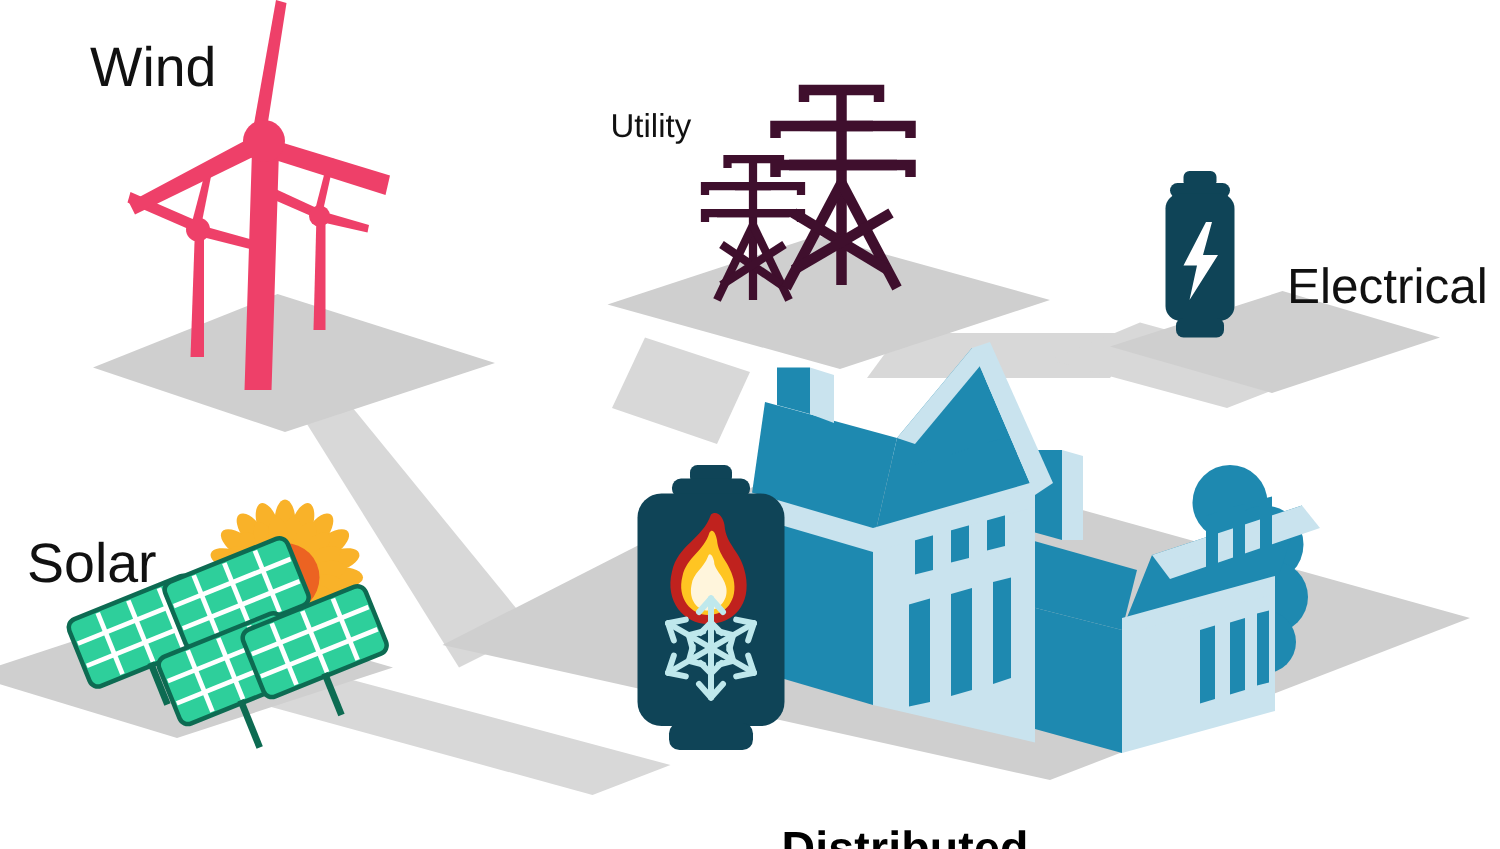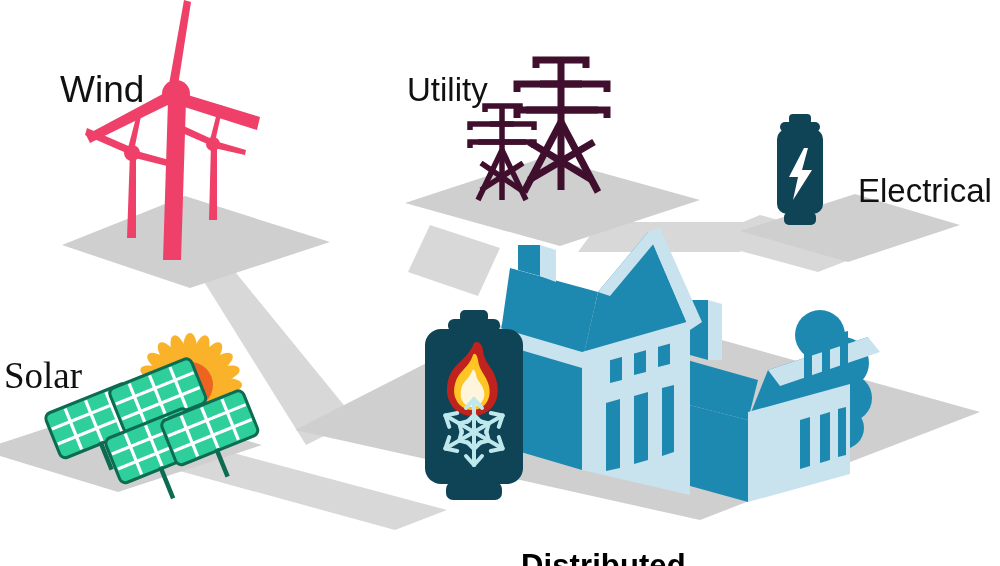--- a/index.html
+++ b/index.html
@@ -23,24 +23,24 @@
     height: 566px;
   }
   .label {
     position: absolute;
     color: #111111;
     font-family: "Liberation Sans", sans-serif;
     font-weight: 400;
     white-space: pre;
     line-height: 1.12;
   }
-  #label-wind  { left: 60px;  top: 24px;  font-size: 37px; margin-top: 45px; }
-  #label-utility { left: 407px; top: 72px; font-size: 33px; }
+  #label-wind  { left: 60px;  top: 24px;  font-size: 37px; }
+  #label-utility { left: 407px; top: 72px; font-size: 22px; }
   #label-electrical { left: 858px; top: 99px; font-size: 33px; text-align: center; }
-  #label-solar { left: 4px;   top: 355px; font-size: 37px; font-family: Liberation Serif, serif; }
+  #label-solar { left: 18px;   top: 355px; font-size: 37px; }
   #label-title {
     left: 521px; top: 471px;
     font-size: 31px;
     font-weight: 700;
     letter-spacing: 0.1px;
     line-height: 1.22;
     color: #000000;
   }
   .title-line { display: block; }
 </style>

